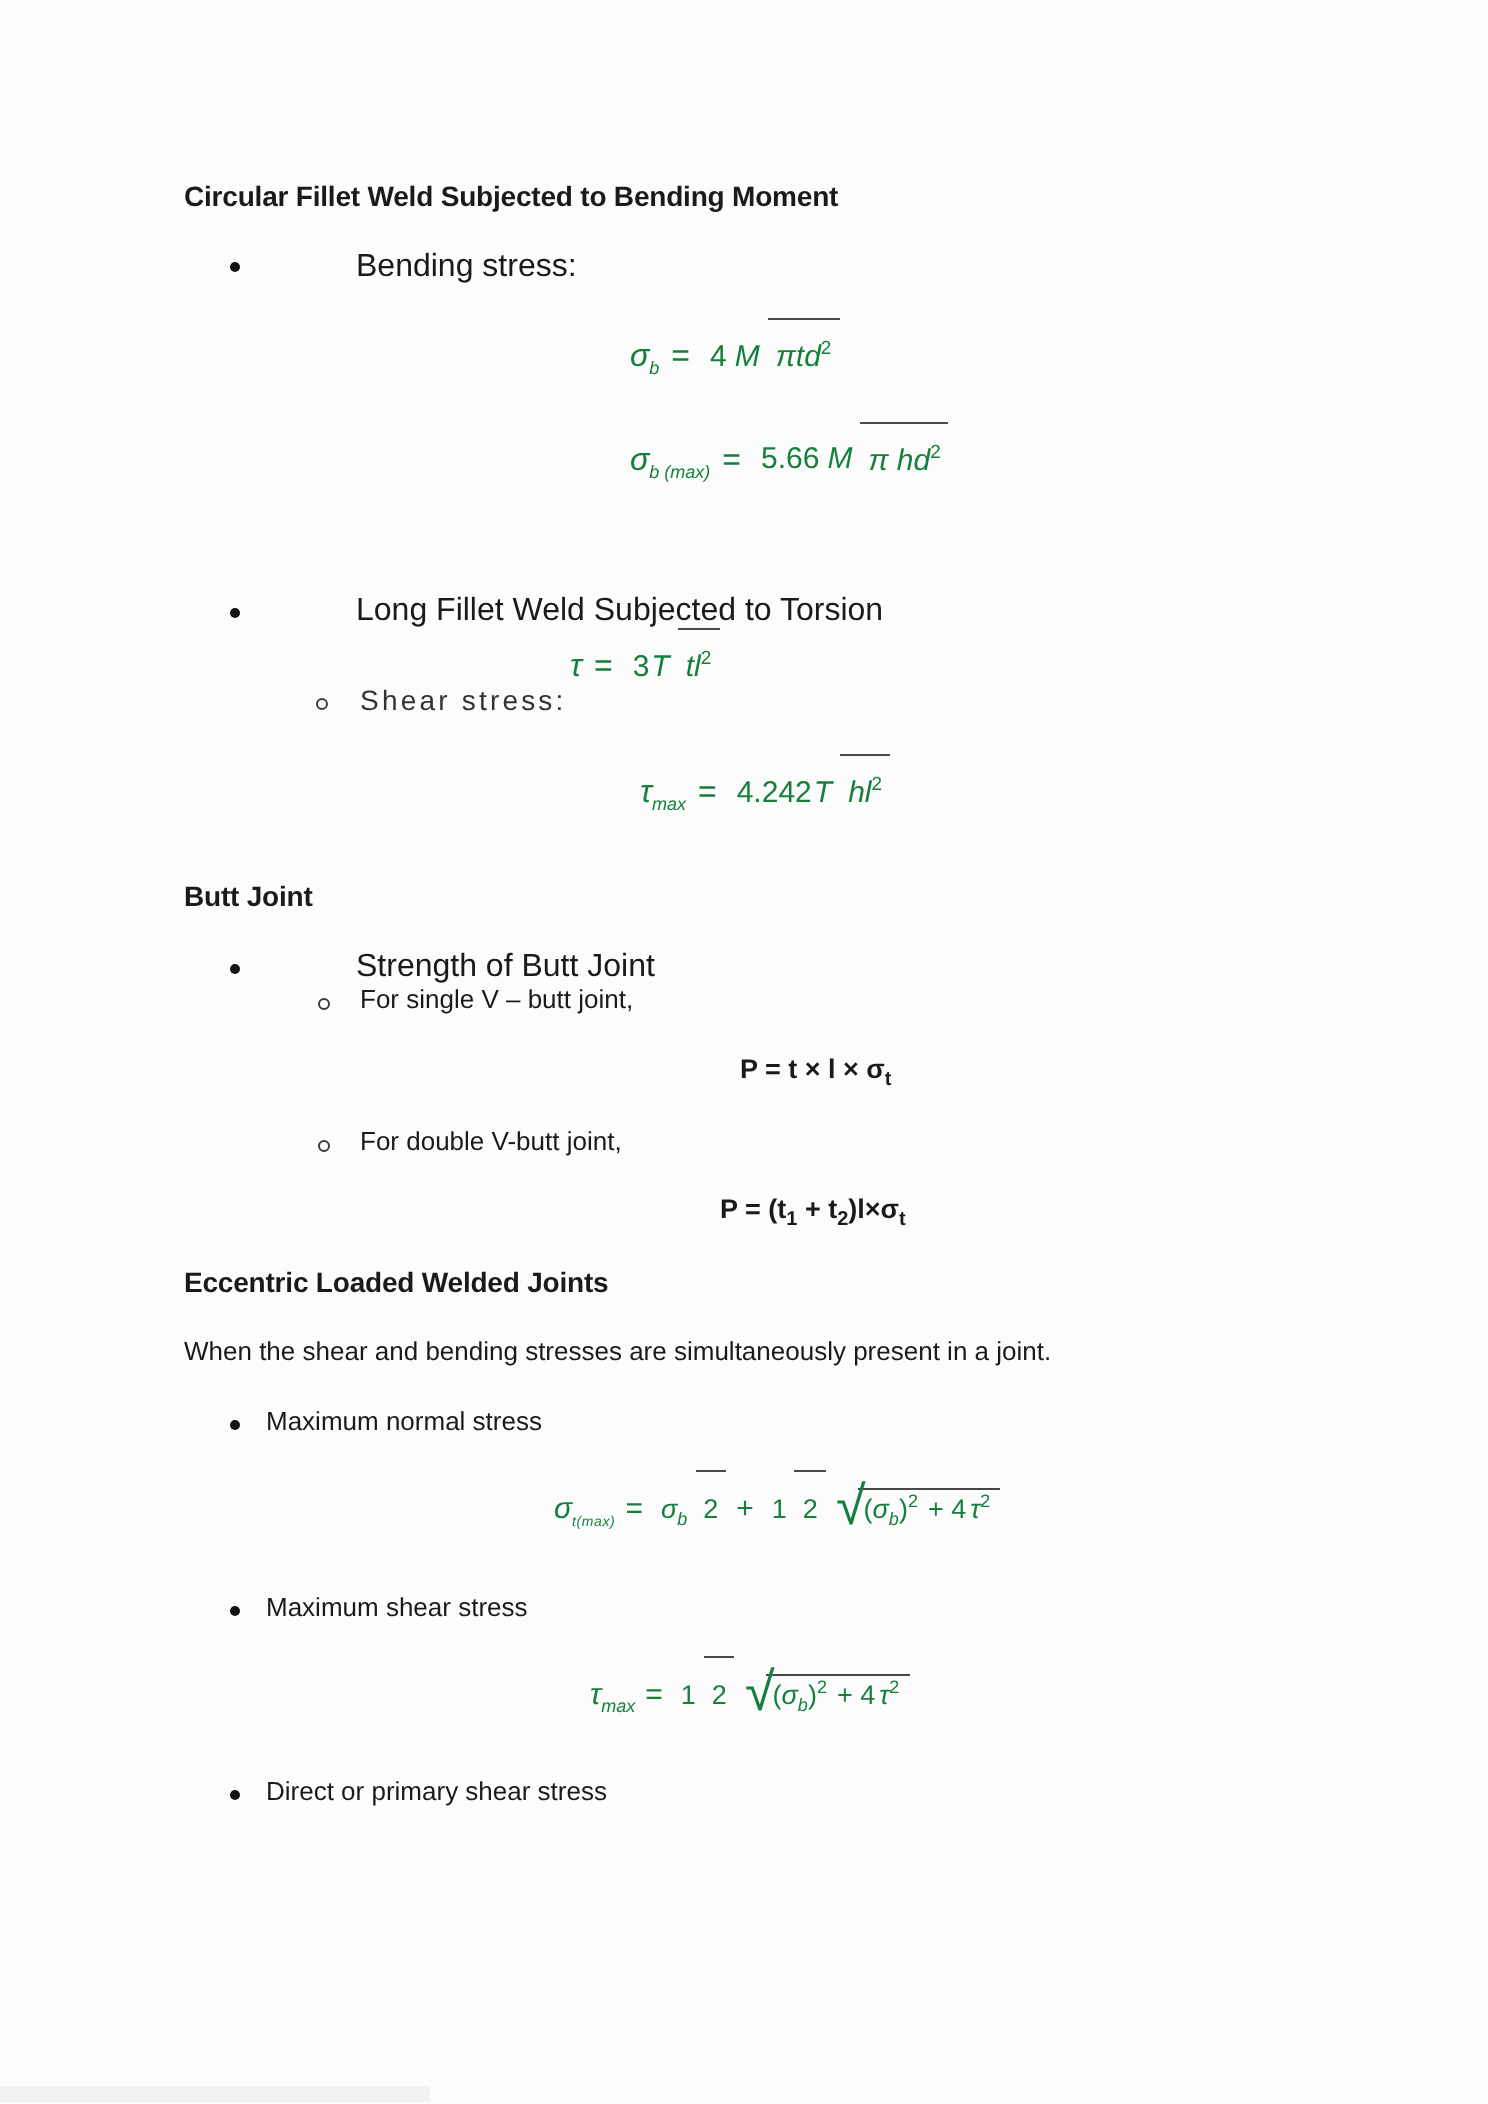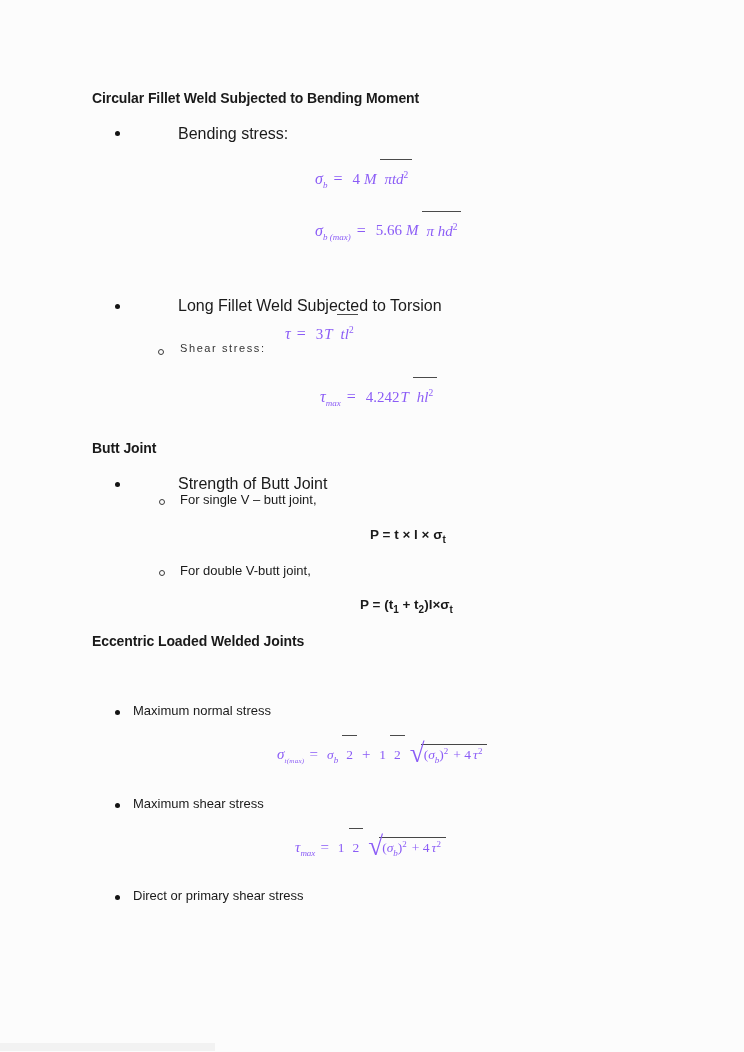--- a/index.html
+++ b/index.html
@@ -5,26 +5,26 @@
   html,body{margin:0;padding:0;background:#e9e9e9;}
   .page{
     position:relative;width:744px;height:1052px;background:#fcfcfc;
     font-family:"Liberation Sans","DejaVu Sans",sans-serif;color:#1a1a1a;
     overflow:hidden;margin:0 auto;
   }
   .abs{position:absolute;}
   .h{font-weight:700;font-size:14px;letter-spacing:-0.1px;white-space:nowrap;}
   .bb{font-weight:400;font-size:16px;white-space:nowrap;padding-left:44px;}
   .rb{font-size:13px;white-space:nowrap;}
-  .spaced{font-size:11px;letter-spacing:1.6px;color:#333;white-space:nowrap;}
+  .spaced{font-size:14px;letter-spacing:1.6px;color:#333;white-space:nowrap;}
   .dot{width:5px;height:5px;border-radius:50%;background:#141414;}
   .circ{width:6px;height:6px;border-radius:50%;border:1px solid #3c3c3c;box-sizing:border-box;background:transparent;}
 
   
-  .math{font-family:Liberation Serif, serif;font-style:italic;color:#8b5cf6;}
+  .math{font-family:Liberation Sans, sans-serif;font-style:italic;color:#15803d;}
   .mrow{display:flex;align-items:center;column-gap:6px;font-size:16px;white-space:nowrap;}
   .mrow-sm{font-size:15px;column-gap:5px;}
   .up{font-style:normal;}
   sub,sup{line-height:0;}
   .lsub{font-size:9px;}
   .tiny{font-size:7px;letter-spacing:0.3px;text-align:center;}
   .frac{display:inline-flex;flex-direction:row;align-items:center;line-height:1.12;font-size:15px;}
   .mrow-sm .frac{font-size:13.5px;}
   .fnum{padding:0 4px;}
   .fden{border-top:1.3px solid #4a4a4a;padding:11px 4px;}
@@ -106,20 +106,21 @@
 
   <div class="abs pf" style="left:370px;top:527px"><span>P = t × l × σ</span><sub>t</sub></div>
 
   <div class="abs circ" style="left:159px;top:570px"></div>
   <div class="abs rb" style="left:180px;top:563px">For double V-butt joint,</div>
 
   <div class="abs pf" style="left:360px;top:597px"><span>P = (t</span><sub>1</sub><span> + t</span><sub>2</sub><span>)l×σ</span><sub>t</sub></div>
 
   <div class="abs h" style="left:92px;top:633px">Eccentric Loaded Welded Joints</div>
 
+  <div class="abs rb" style="left:92px;top:668px">When the shear and bending stresses are simultaneously present in a joint.</div>
 
   <div class="abs dot" style="left:115px;top:710px"></div>
   <div class="abs rb" style="left:133px;top:703px">Maximum normal stress</div>
 
   <div class="abs mrow math mrow-sm" style="left:277px;top:735px">
     <span><span>σ</span><sub class="lsub tiny">t(max)</sub></span>
     <span class="up">=</span>
     <span class="frac">
       <span class="fnum"><span>σ</span><sub class="lsub">b</sub></span>
       <span class="fden up">2</span>

